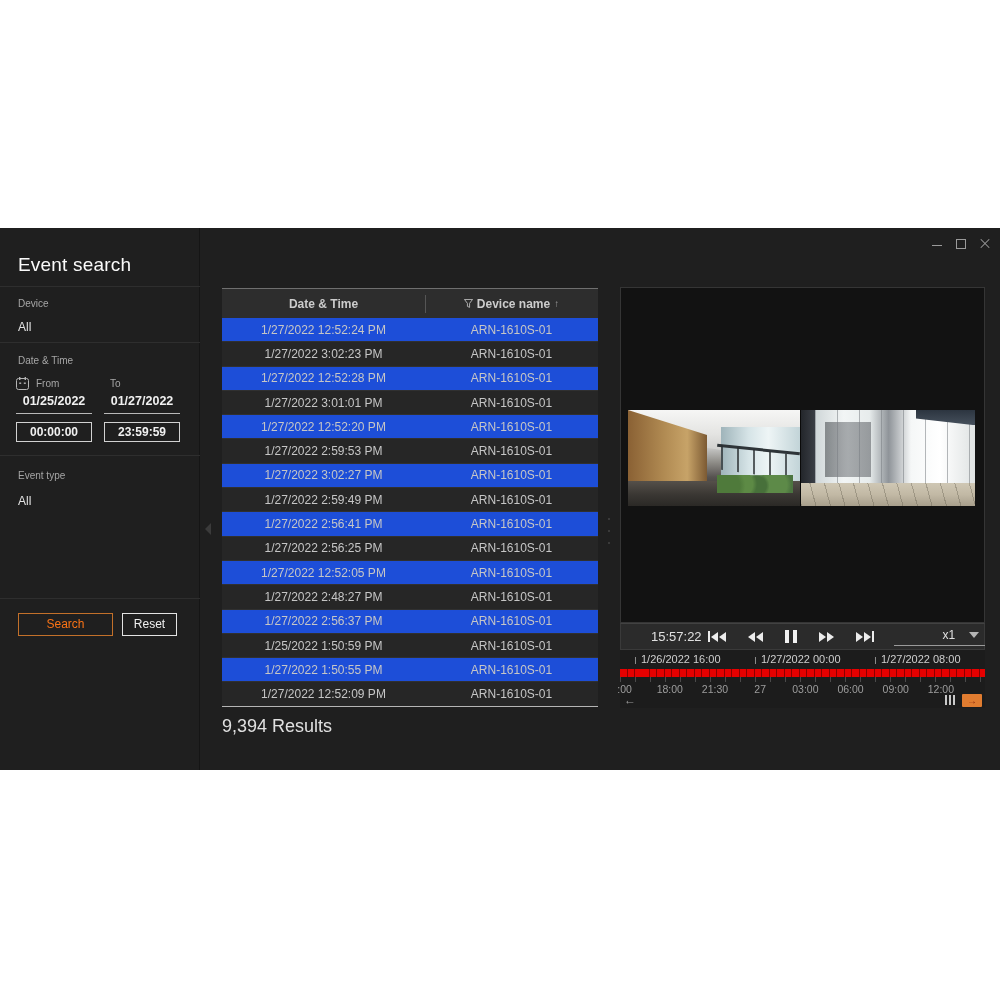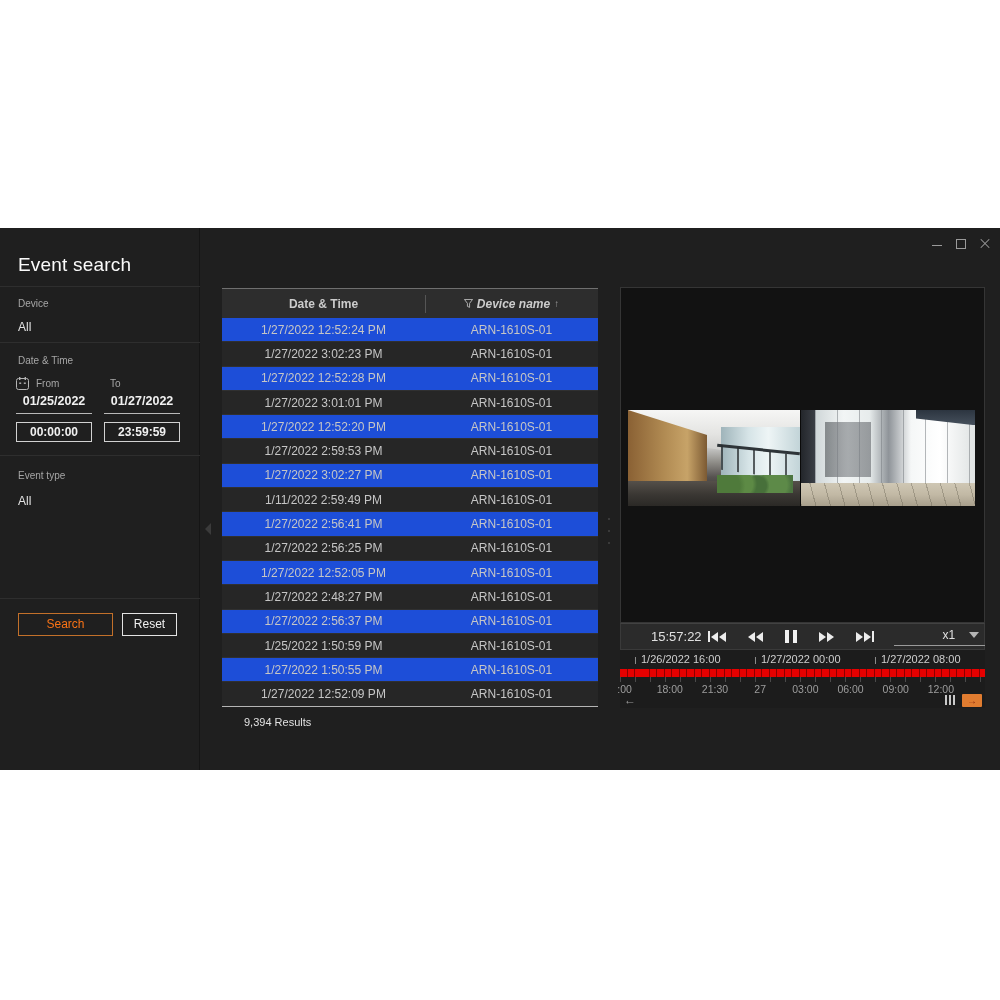--- a/index.html
+++ b/index.html
@@ -41,31 +41,31 @@
   .btn-reset { width:55px; border:1px solid #e3e3e3; color:#f0f0f0; }
   .collapse-handle { position:absolute; left:203px; top:293px; width:10px; height:16px; }
   .collapse-handle:before { content:""; position:absolute; left:2px; top:2px;
     border-top:6px solid transparent; border-bottom:6px solid transparent; border-right:6px solid #3b3b3b; }
 
   
   .results { position:absolute; left:222px; top:60px; width:376px; }
   .thead { display:flex; height:30px; background:#2d2d2d; border-top:1px solid #6f6f6f;
     align-items:center; position:relative; }
   .th { font-size:12px; color:#cccccc; font-weight:700; text-align:center; }
-  .th-date { width:203px; } .th-device { width:173px; display:flex; align-items:center; justify-content:center; gap:4px;font-style:italic; }
+  .th-date { width:203px; } .th-device { width:173px; display:flex; align-items:center; justify-content:center; gap:4px; }
   .col-div { position:absolute; left:203px; top:6px; width:1px; height:18px; background:#555; }
   .funnel-icon svg { display:block; }
   .sort-arrow { font-size:10px; color:#9f9f9f; }
   .tbody { display:block; }
   .row { display:flex; height:24.3px; align-items:center; border-bottom:1px solid #303030; background:#1d4ed8; cursor:default; }
   .row:nth-child(even) { background:#262626; }
   .cell { font-size:12px; color:#c6c6c6; text-align:center; }
   .c1 { width:203px; } .c2 { width:173px; }
   .table-bottom { height:1px; background:#b5b5b5; margin-top:-1px; }
-  .result-count { position:absolute; left:222px; top:488px; font-size:11px; color:#e0e0e0;margin-left:22px; }
+  .result-count { position:absolute; left:222px; top:488px; font-size:18px; color:#e0e0e0; }
 
   
   .split-handle { position:absolute; left:607px; top:290px; width:4px; height:26px;
     display:flex; flex-direction:column; justify-content:space-between; align-items:center; }
   .split-handle i { width:2px; height:2px; border-radius:50%; background:#454545; }
 
   
   .player { position:absolute; left:620px; top:59px; width:365px; height:421px; }
   .video { position:absolute; left:0; top:0; width:365px; height:336px; background:#121212;
     border:1px solid #353535; }
@@ -243,21 +243,21 @@
         </div>
           <div class="row">
           <div class="cell c1">1/27/2022 2:59:53 PM</div>
           <div class="cell c2">ARN-1610S-01</div>
         </div>
           <div class="row">
           <div class="cell c1">1/27/2022 3:02:27 PM</div>
           <div class="cell c2">ARN-1610S-01</div>
         </div>
           <div class="row">
-          <div class="cell c1">1/11/2022 2:59:49 PM</div>
+          <div class="cell c1">1/27/2022 2:59:49 PM</div>
           <div class="cell c2">ARN-1610S-01</div>
         </div>
           <div class="row">
           <div class="cell c1">1/27/2022 2:56:41 PM</div>
           <div class="cell c2">ARN-1610S-01</div>
         </div>
           <div class="row">
           <div class="cell c1">1/27/2022 2:56:25 PM</div>
           <div class="cell c2">ARN-1610S-01</div>
         </div>

